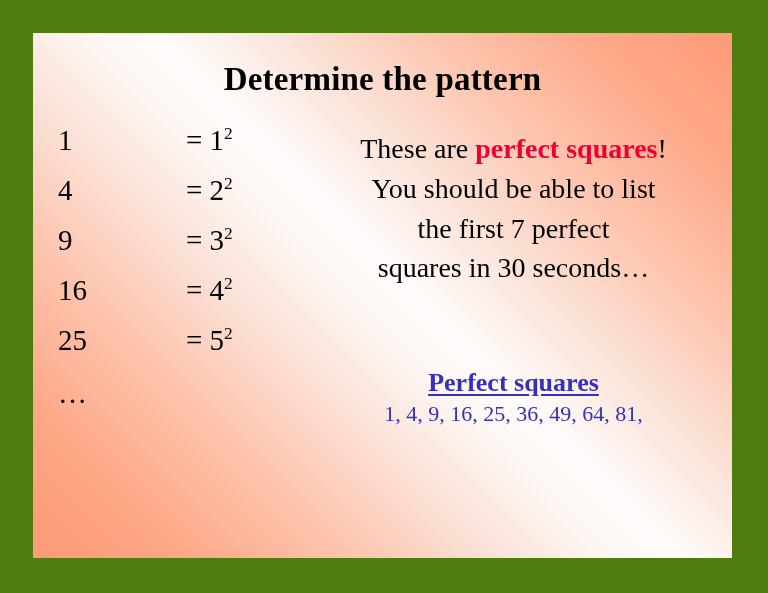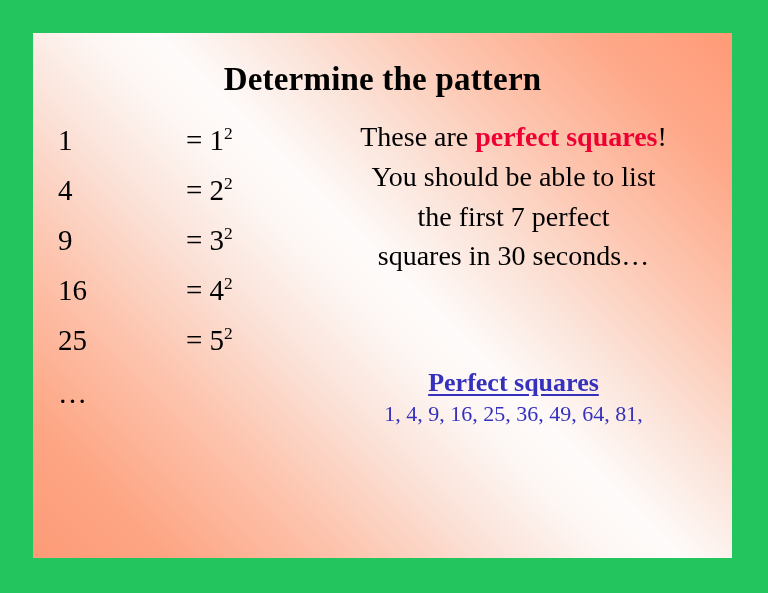--- a/index.html
+++ b/index.html
@@ -13,21 +13,21 @@
     height: 593px;
     overflow: hidden;
     font-family: "Liberation Serif", "DejaVu Serif", serif;
   }
 
   #slide-frame {
     position: absolute;
     left: 0; top: 0;
     width: 768px;
     height: 593px;
-    background: #22c55e;
+    background: #4d7c0f;
   }
 
   
   #slide-canvas {
     position: absolute;
     left: 33px;
     top: 33px;
     width: 699px;
     height: 525px;
     background:
@@ -86,21 +86,21 @@
   
   #callout {
     left: 262px;
     top: 84px;
     width: 437px;
     text-align: center;
     font-size: 28px;
     color: #000000;
     line-height: 1.42;
   }
-  #callout .line-intro { white-space: nowrap; }
+  #callout .line-intro { white-space: nowrap; margin-top: 12px; }
   .hl-red {
     color: #ee0033;
     font-weight: bold;
   }
 
   
   #squares-list-block {
     left: 262px;
     top: 335px;
     width: 437px;

